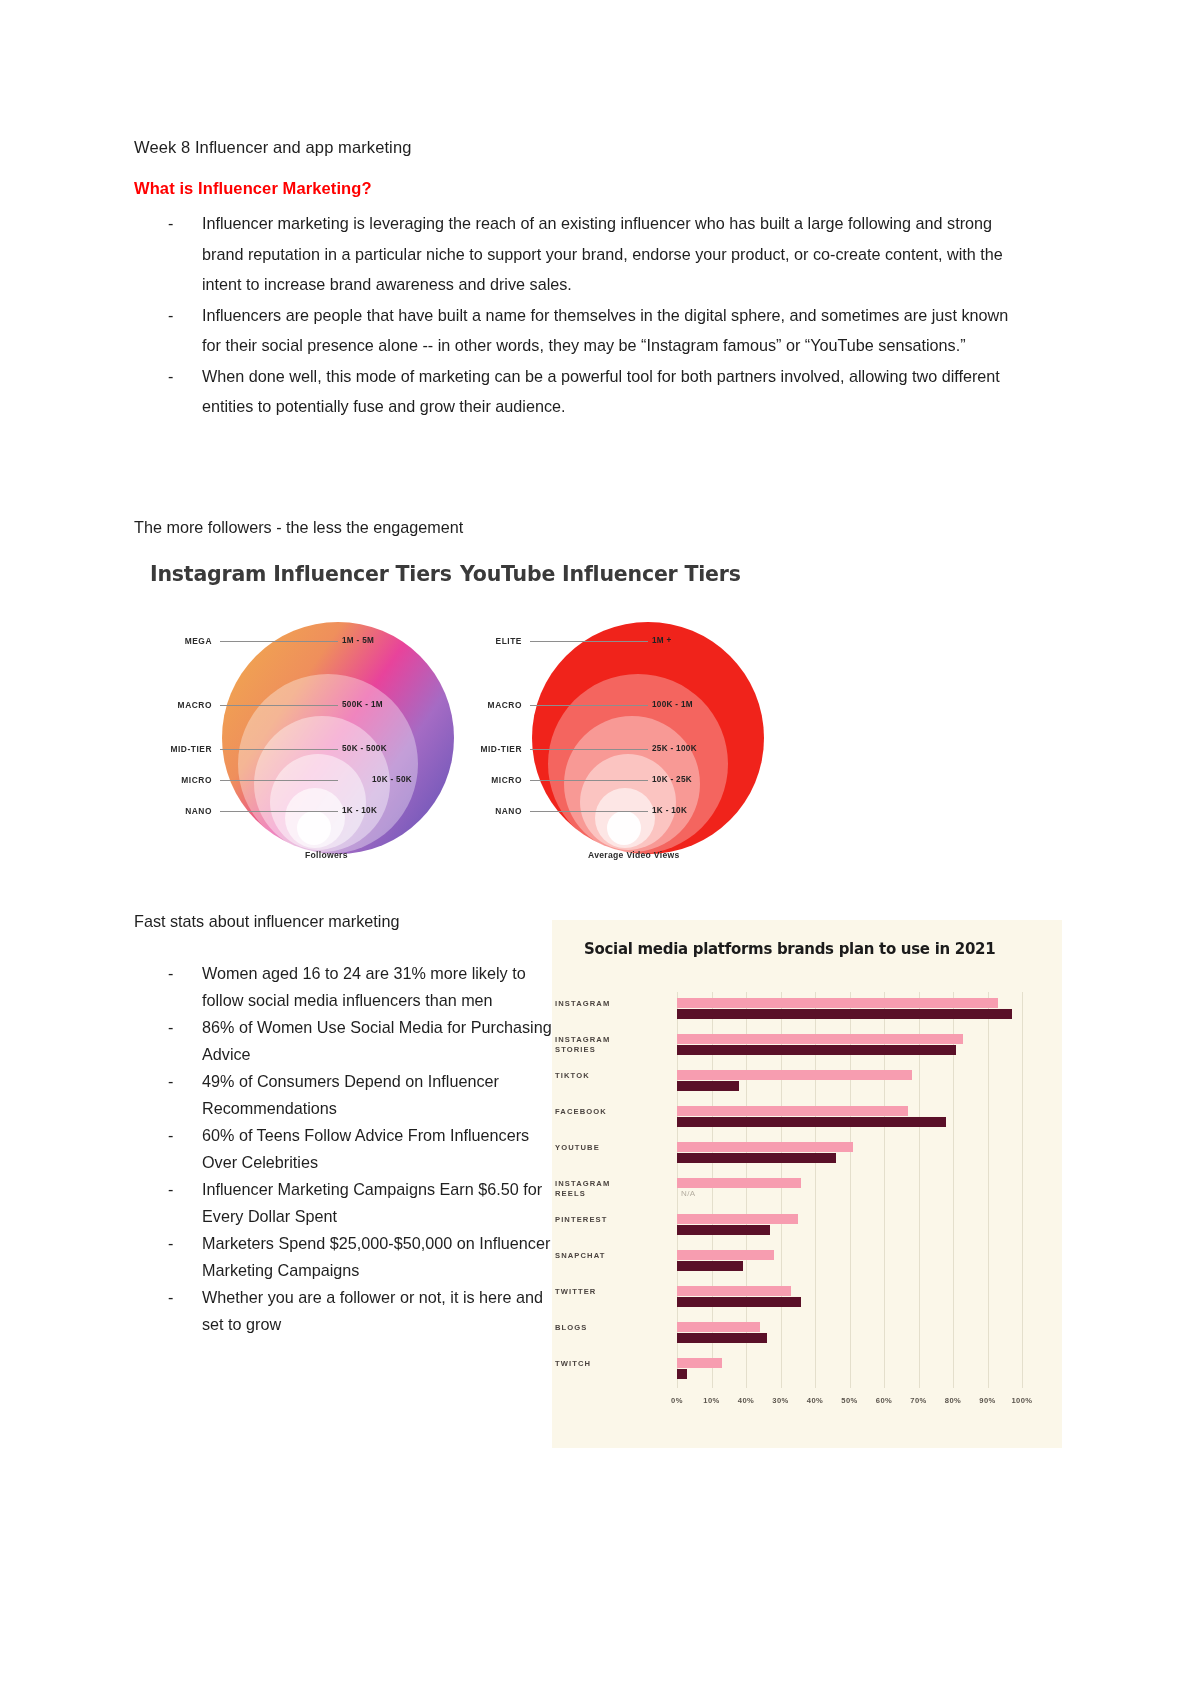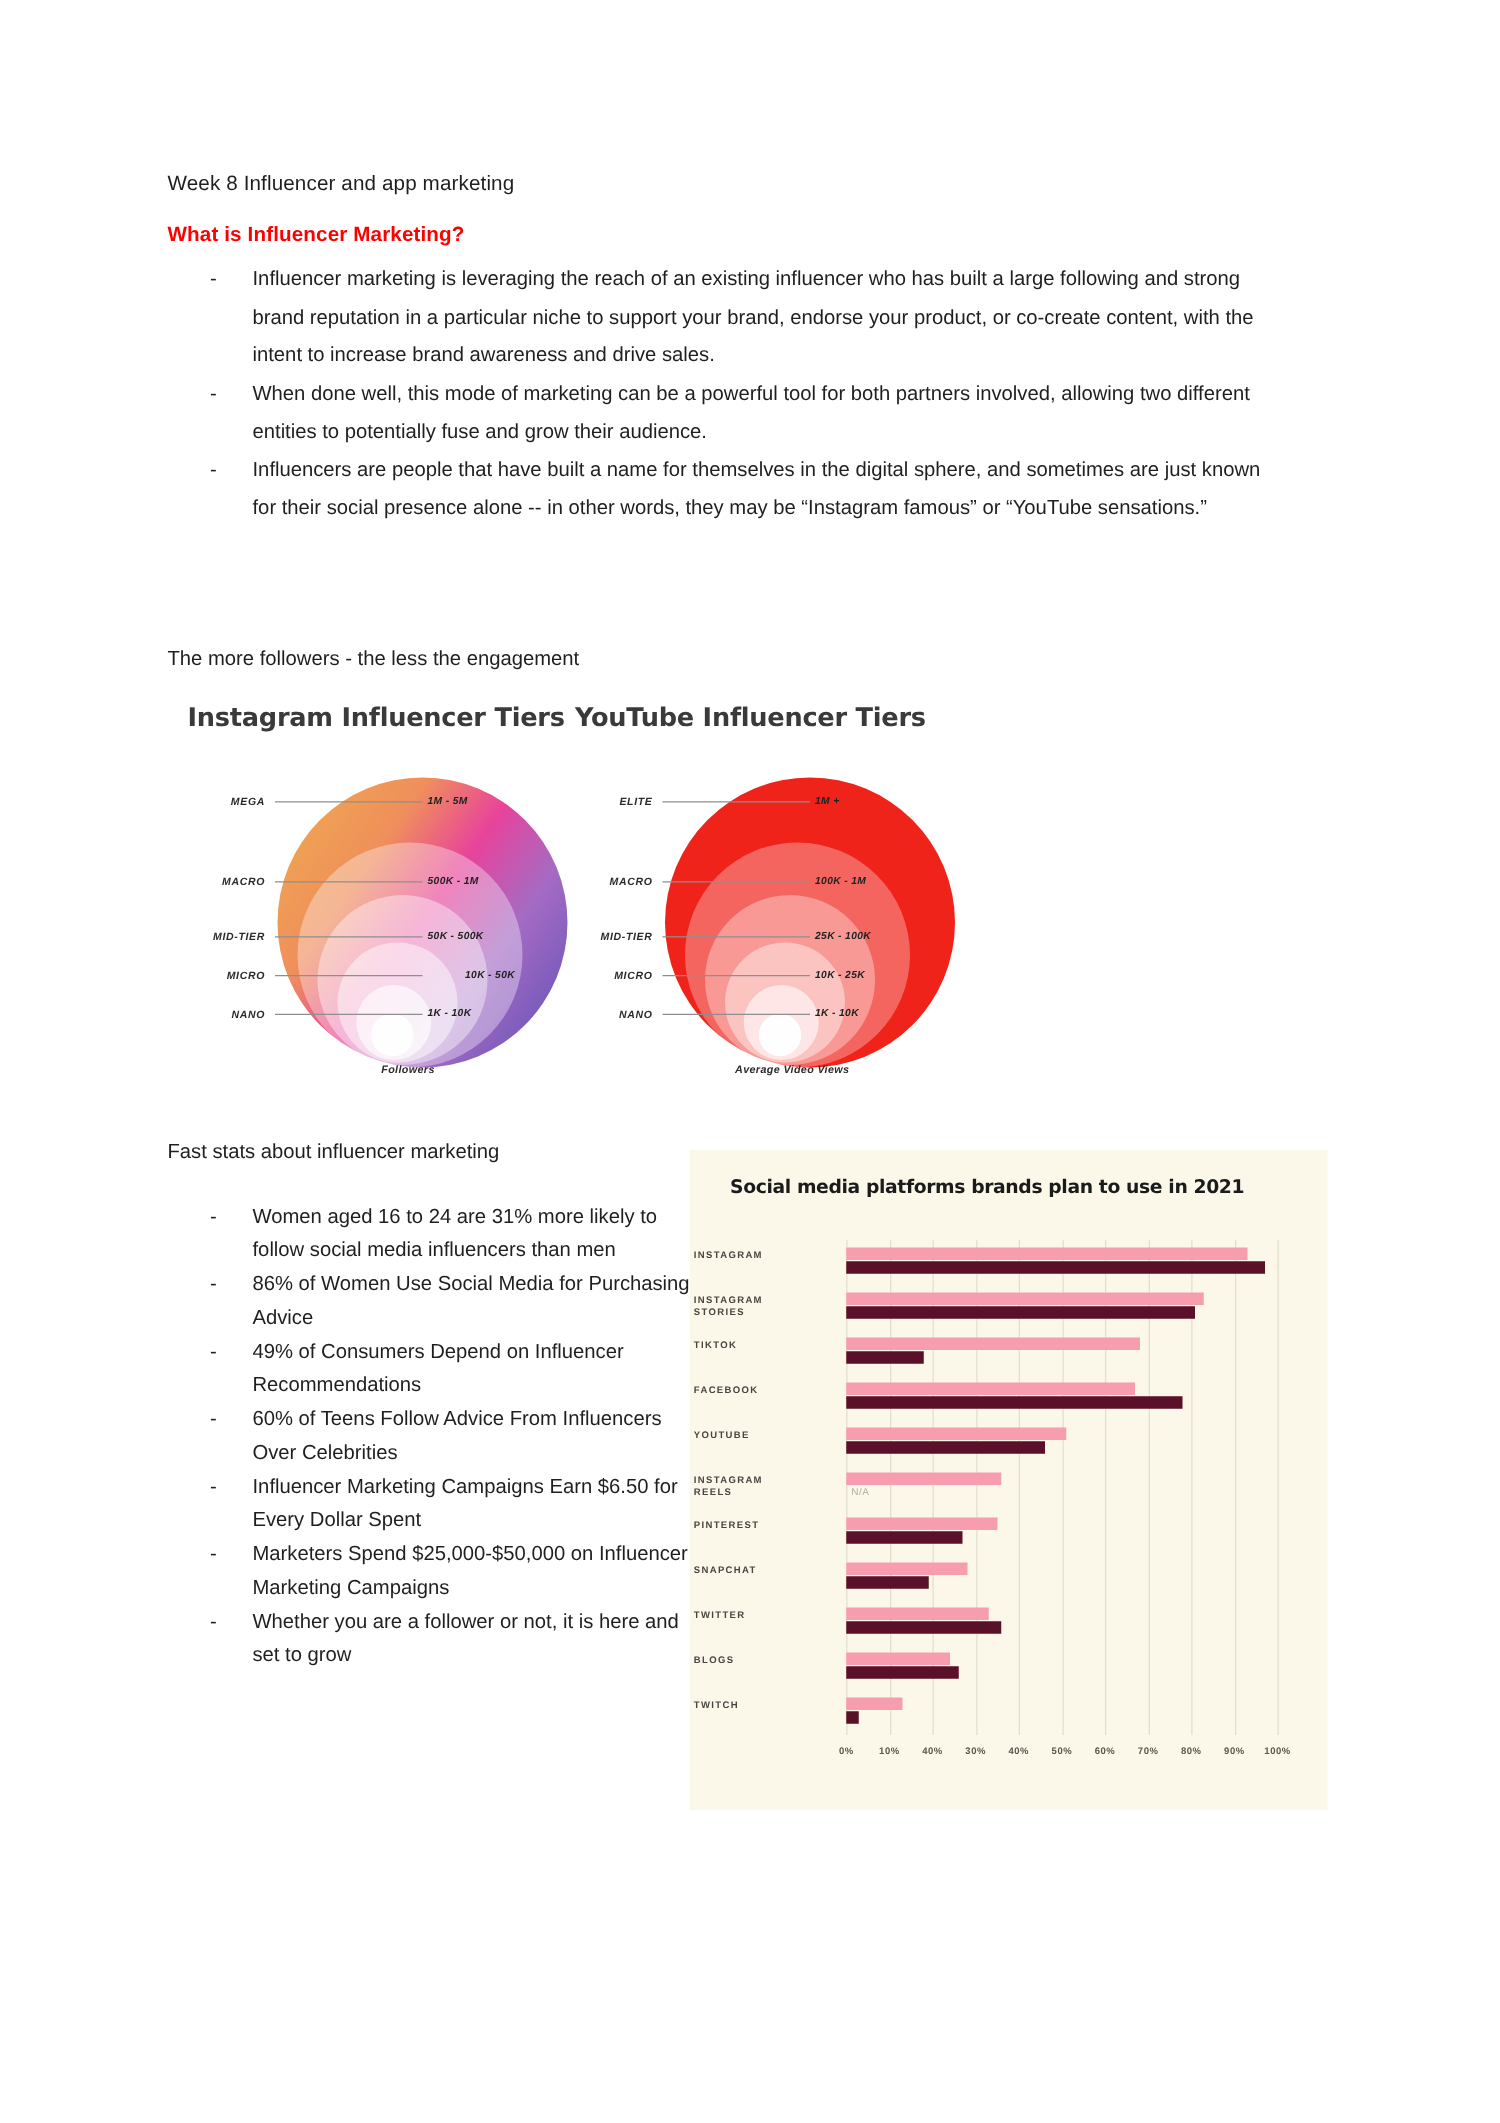--- a/index.html
+++ b/index.html
@@ -30,21 +30,21 @@
 
   
   .tiers { position:absolute; left:150px; top:562px; width:760px; height:350px; }
   .tier-block { position:absolute; top:0; width:360px; height:350px; }
   .tier-block.ig { left:0; }
   .tier-block.yt { left:310px; }
   .tier-title {
     font-family:"DejaVu Sans", sans-serif; font-size:20.5px; font-weight:bold;
     color:#3a3a3a; letter-spacing:-.2px; white-space:nowrap;
   }
-  .tier-canvas { position:relative; width:360px; height:250px; margin-top:20px;font-style:italic; }
+  .tier-canvas { position:relative; width:360px; height:250px; margin-top:20px; }
   .tier-label {
     position:absolute; font-size:8.4px; font-weight:bold; letter-spacing:.55px;
     color:#2b2b2b; white-space:nowrap; text-align:right;
   }
   .tier-value {
     position:absolute; font-size:8.2px; font-weight:bold; letter-spacing:.3px;
     color:#222; white-space:nowrap;
   }
   .tier-leader { position:absolute; height:1px; background:#8e8e8e; }
   .tier-caption {
@@ -89,22 +89,22 @@
 </head>
 <body>
 
 <div class="page">
 
   <div class="doc">
     <div class="line-title">Week 8 Influencer and app marketing</div>
     <div class="heading-red">What is Influencer Marketing?</div>
     <ul class="dash">
       <li>Influencer marketing is leveraging the reach of an existing influencer who has built a large following and strong brand reputation in a particular niche to support your brand, endorse your product, or co-create content, with the intent to increase brand awareness and drive sales.</li>
+      <li>Influencers are people that have built a name for themselves in the digital sphere, and sometimes are just known for their social presence alone -- in other words, they may be “Instagram famous” or “YouTube sensations.”</li>
       <li>When done well, this mode of marketing can be a powerful tool for both partners involved, allowing two different entities to potentially fuse and grow their audience.</li>
-      <li>Influencers are people that have built a name for themselves in the digital sphere, and sometimes are just known for their social presence alone -- in other words, they may be “Instagram famous” or “YouTube sensations.”</li>
     </ul>
   </div>
 
   <div class="note-followers">The more followers - the less the engagement</div>
 
   <div class="tiers">
 
     <div class="tier-block ig">
       <div class="tier-title">Instagram Influencer Tiers</div>
       <div class="tier-canvas">

